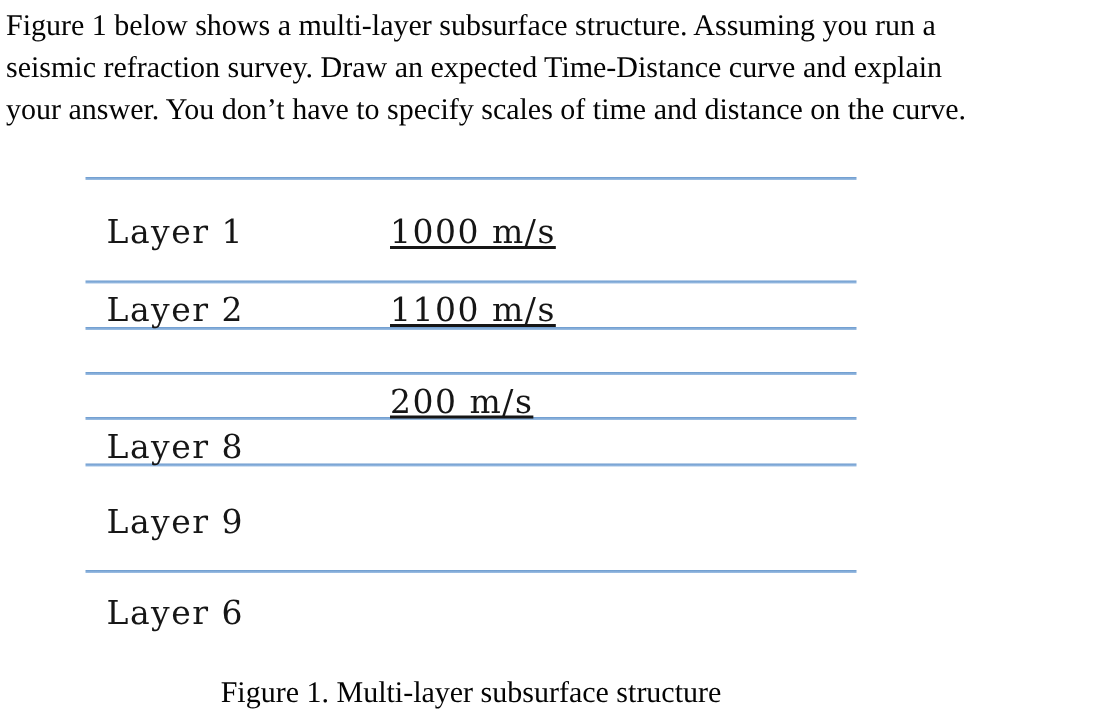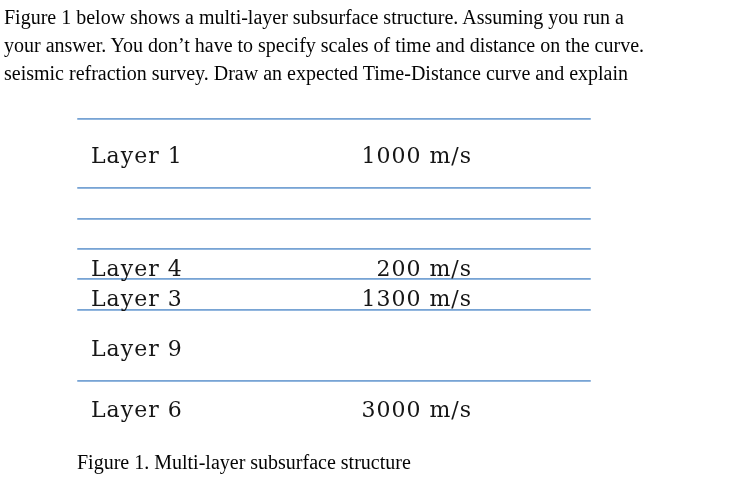--- a/index.html
+++ b/index.html
@@ -1,15 +1,15 @@
 <!DOCTYPE html>
 <html><head>
 <meta charset="utf-8">
 <style>
-  * { margin: 0; padding: 0; box-sizing: border-box; border-radius: 25px; }
+  * { margin: 0; padding: 0; box-sizing: border-box; }
   html, body { background: #ffffff; }
   .page {
     position: relative;
     width: 733px;
     height: 481px;
     background: #ffffff;
     overflow: hidden;
     font-family: "Liberation Serif", serif;
     color: #000000;
   }
@@ -17,21 +17,21 @@
     position: absolute;
     left: 4px;
     top: 3px;
     width: 726px;
     font-size: 20px;
     line-height: 28px;
     color: #040404;
   }
   .figure {
     position: absolute;
-    left: 77px;
+    left: 57px;
     top: 0;
     width: 514px;
     height: 481px;
   }
   .hline {
     position: absolute;
     left: 0;
     width: 514px;
     height: 2px;
     background: linear-gradient(#6b9ace, #9fc0e4);
@@ -51,70 +51,73 @@
   .row .label {
     position: absolute;
     left: 14px;
     top: 0;
   }
   .row .vel {
     position: absolute;
     left: 203px;
     top: 0;
     width: 192px;
-    text-align: right;
+    text-align: left;
+    text-decoration: underline;
   }
   .caption {
     position: absolute;
     left: 0;
     top: 451px;
     width: 514px;
+    text-align: center;
     font-family: "Liberation Serif", serif;
     font-size: 20px;
     color: #040404;
   }
 </style>
 </head>
 <body>
 
 <div class="page">
 
   <div class="question">
     <div>Figure 1 below shows a multi-layer subsurface structure. Assuming you run a</div>
+    <div>seismic refraction survey. Draw an expected Time-Distance curve and explain</div>
     <div>your answer. You don’t have to specify scales of time and distance on the curve.</div>
-    <div>seismic refraction survey. Draw an expected Time-Distance curve and explain</div>
   </div>
 
   <div class="figure">
 
     <div class="hline" style="top:118px"></div>
     <div class="hline" style="top:187px"></div>
     <div class="hline" style="top:218px"></div>
     <div class="hline" style="top:248px"></div>
     <div class="hline" style="top:278px"></div>
     <div class="hline" style="top:309px"></div>
     <div class="hline" style="top:380px"></div>
 
     <div class="row" style="top:144px">
       <span class="label">Layer 1</span>
       <span class="vel">1000 m/s</span>
     </div>
+    <div class="row" style="top:196px">
+      <span class="label">Layer 2</span>
+      <span class="vel">1100 m/s</span>
+    </div>
     <div class="row" style="top:257px">
-      <span class="label">Layer 4</span>
       <span class="vel">200 m/s</span>
     </div>
     <div class="row" style="top:287px">
-      <span class="label">Layer 3</span>
-      <span class="vel">1300 m/s</span>
+      <span class="label">Layer 8</span>
     </div>
     <div class="row" style="top:337px">
       <span class="label">Layer 9</span>
     </div>
     <div class="row" style="top:398px">
       <span class="label">Layer 6</span>
-      <span class="vel">3000 m/s</span>
     </div>
 
     <div class="caption">Figure 1. Multi-layer subsurface structure</div>
 
   </div>
 
 </div>
 
 </body></html>

